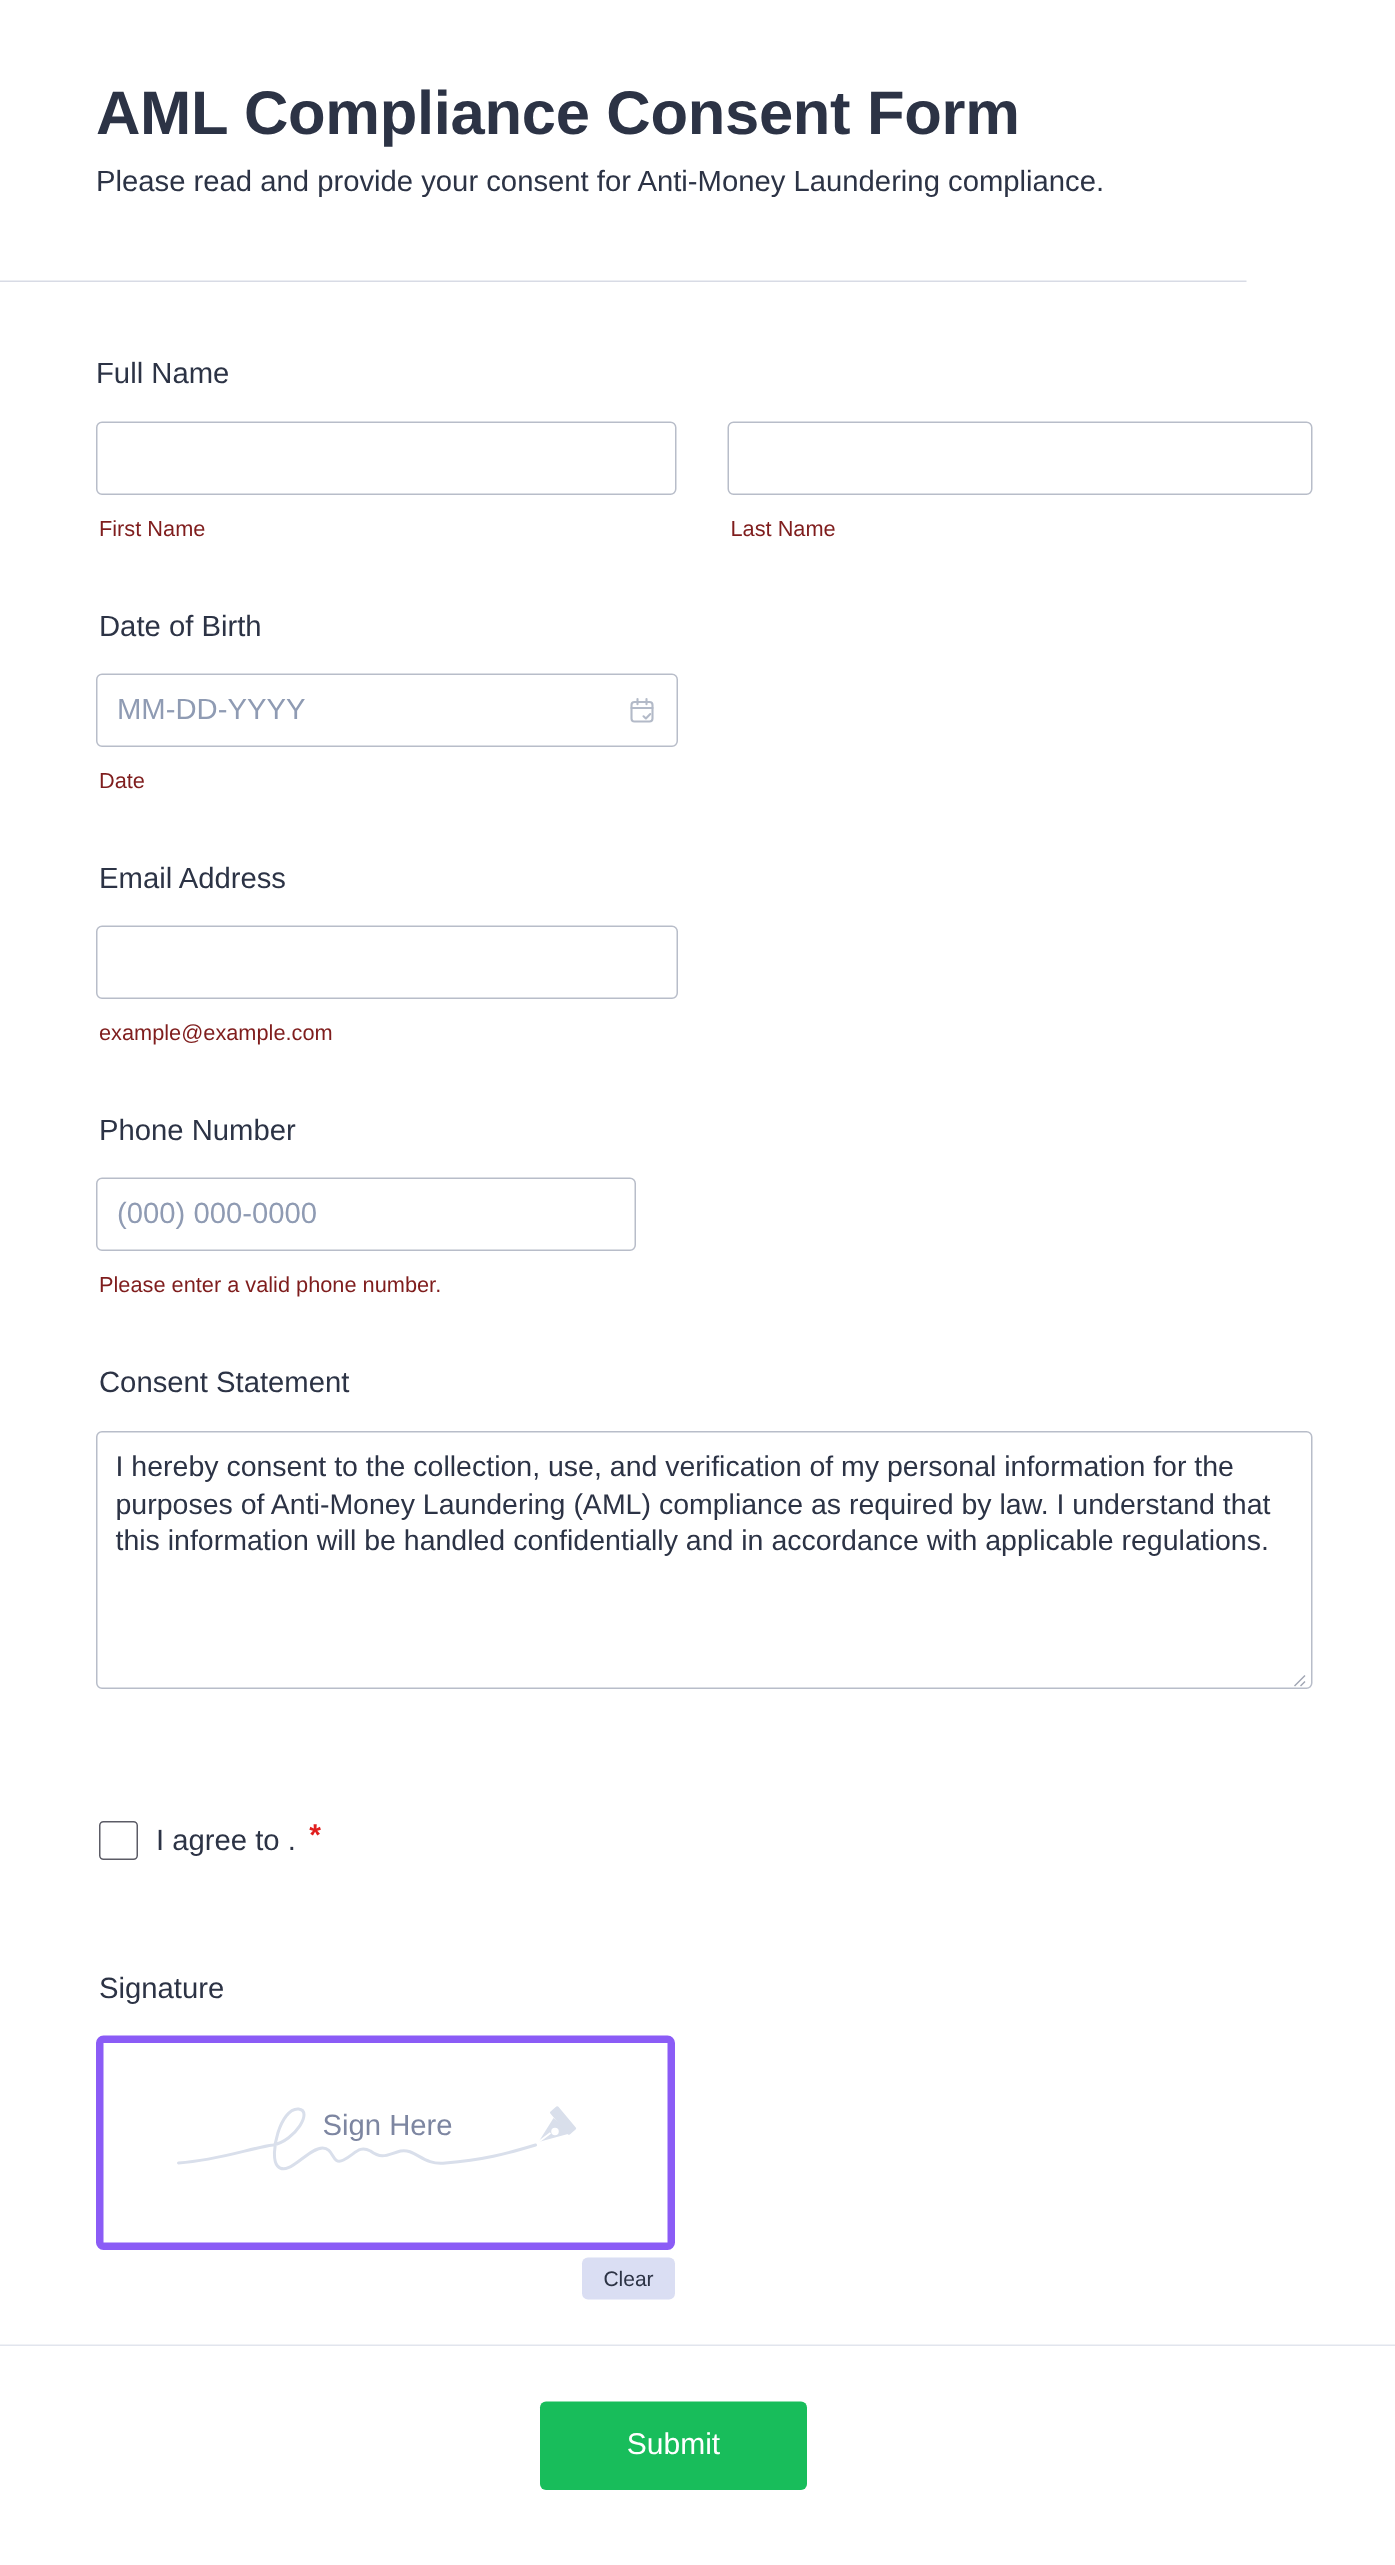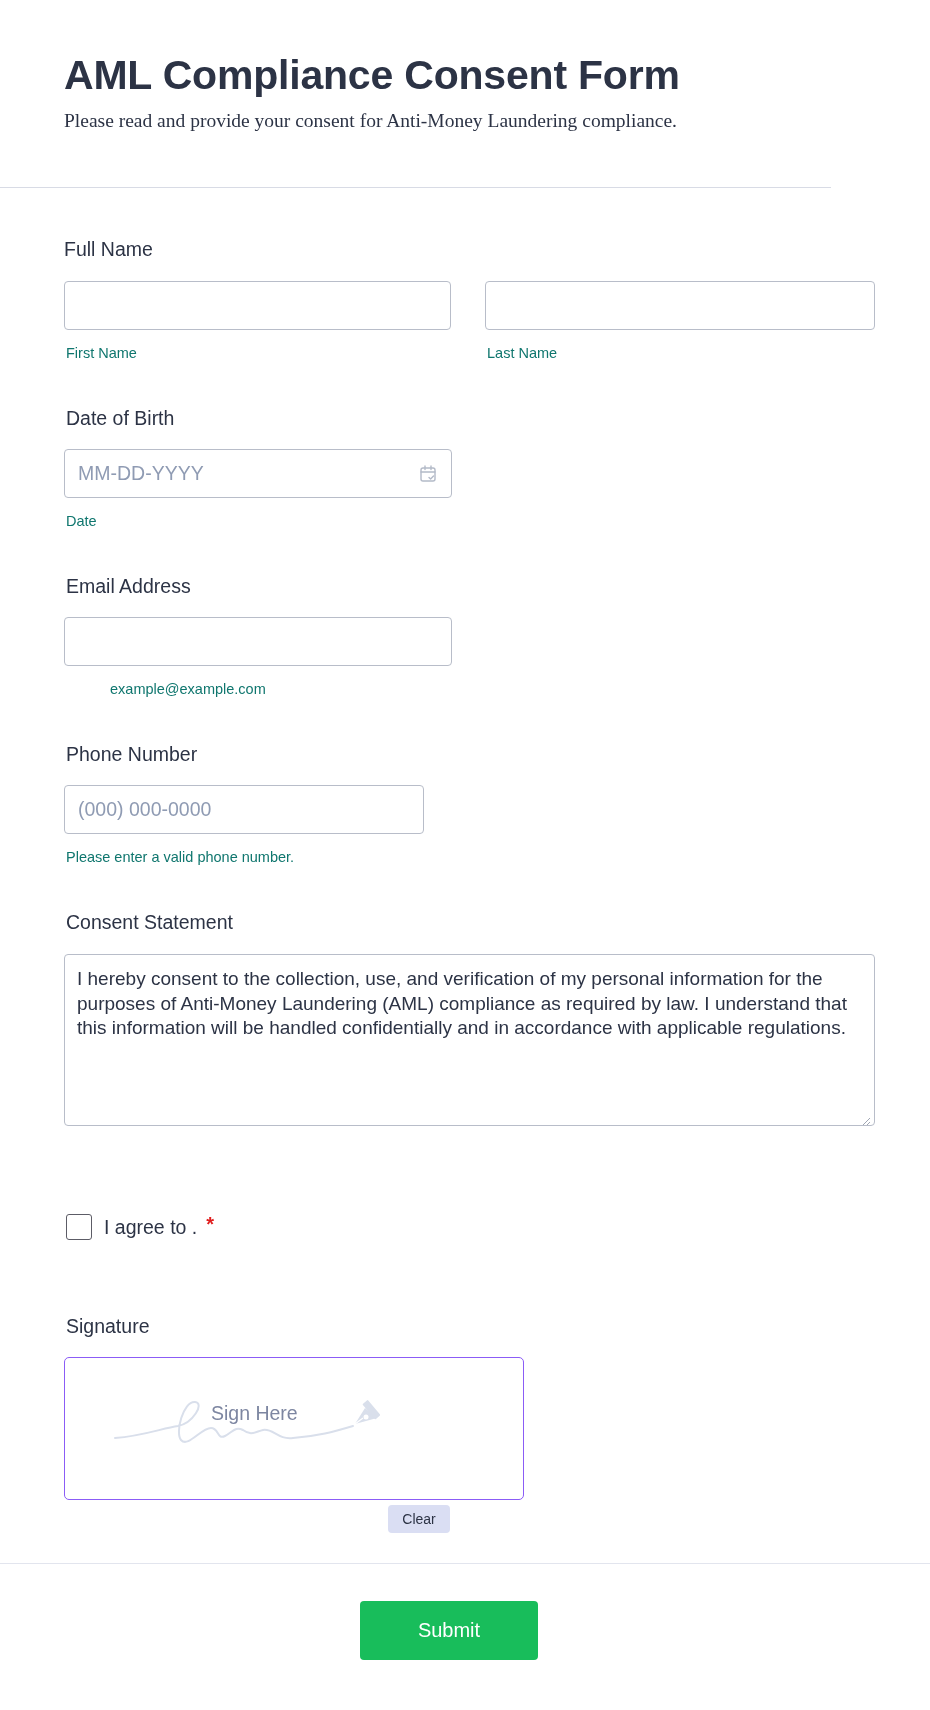--- a/index.html
+++ b/index.html
@@ -1,41 +1,41 @@
 <!DOCTYPE html>
 <html><head>
 <meta charset="utf-8">
 <style>
   * { box-sizing: border-box; margin: 0; padding: 0; }
   html, body { width: 930px; height: 1710px; background: #ffffff; overflow: hidden; }
   body { font-family: "Liberation Sans", "DejaVu Sans", sans-serif; color: #2c3345; position: relative; }
 
   .header { position: absolute; left: 0; top: 0; width: 831px; height: 188px; border-bottom: 1px solid #d8dbe5; }
   .title { position: absolute; left: 64px; top: 52px; font-size: 41px; font-weight: bold; color: #2c3345; letter-spacing: -0.2px; white-space: nowrap; }
-  .subtitle { position: absolute; left: 64px; top: 110px; font-size: 19.5px; color: #2c3345; white-space: nowrap; font-family: Liberation Serif, serif; }
+  .subtitle { position: absolute; left: 64px; top: 110px; font-size: 19.5px; color: #2c3345; white-space: nowrap; }
 
   .label { position: absolute; font-size: 19.5px; color: #2c3345; white-space: nowrap; }
-  .sublabel { position: absolute; font-size: 14.5px; color: #0f766e; white-space: nowrap; }
+  .sublabel { position: absolute; font-size: 14.5px; color: #7f1d1d; white-space: nowrap; }
 
   .input { position: absolute; height: 49px; border: 1px solid #b8bdc9; border-radius: 4px; background: #fff; }
   .placeholder { position: absolute; left: 13px; top: 12px; font-size: 19.5px; color: #8f9bb3; white-space: nowrap; }
 
   .cal-icon { position: absolute; right: 13px; top: 14px; width: 20px; height: 20px; }
 
   .textarea { position: absolute; left: 64px; top: 954px; width: 811px; height: 172px; border: 1px solid #b8bdc9; border-radius: 4px; background: #fff; padding: 12px 12px; }
   .textarea-text { font-size: 19px; line-height: 24.5px; color: #2c3345; }
   .resize-grip { position: absolute; right: 3px; bottom: 3px; width: 10px; height: 10px; }
 
   .checkbox-row { position: absolute; left: 66px; top: 1212px; height: 30px; display: flex; align-items: center; white-space: nowrap; }
   .checkbox { width: 26px; height: 26px; border: 1.5px solid #5c5c66; border-radius: 3px; background: #fff; margin-right: 12px; }
   .cb-text { font-size: 19.5px; color: #2c3345; }
   .cb-link { font-size: 19.5px; color: #1a0dcc; text-decoration: underline; }
   .required { color: #e01e1e; font-size: 20px; margin-left: 9px; position: relative; top: -3px; font-weight: bold; }
 
-  .sig-box { position: absolute; left: 64px; top: 1357px; width: 460px; height: 143px; border: 1px solid #8b5cf6; border-radius: 5px; background: #fff; }
+  .sig-box { position: absolute; left: 64px; top: 1357px; width: 386px; height: 143px; border: 5px solid #8b5cf6; border-radius: 5px; background: #fff; }
   .sig-text { position: absolute; left: 146px; top: 44px; font-size: 19.5px; color: #7d86a1; white-space: nowrap; }
   .sig-art { position: absolute; left: 48px; top: 40px; width: 290px; height: 60px; }
   .clear-btn { position: absolute; left: 388px; top: 1505px; width: 62px; height: 28px; background: #dadef3; border-radius: 4px; border: none; font-size: 14px; color: #2c3345; font-family: "Liberation Sans", sans-serif; display: flex; align-items: center; justify-content: center; }
 
   .footer-divider { position: absolute; left: 0; top: 1563px; width: 930px; height: 1px; background: #e2e5ee; }
   .submit-btn { position: absolute; left: 360px; top: 1601px; width: 178px; height: 59px; background: #18bd5b; border-radius: 4px; border: none; color: #ffffff; font-size: 20px; font-family: "Liberation Sans", sans-serif; display: flex; align-items: center; justify-content: center; }
 </style>
 </head>
 <body>
 
@@ -60,21 +60,21 @@
       <line x1="7" y1="2" x2="7" y2="5.5"></line>
       <line x1="13" y1="2" x2="13" y2="5.5"></line>
       <polyline points="11,13.5 12.6,15 15.5,12"></polyline>
     </svg>
   </span>
 </div>
 <div class="sublabel" style="left:66px; top:513px;">Date</div>
 
 <div class="label" style="left:66px; top:575px;">Email Address</div>
 <div class="input" style="left:64px; top:617px; width:388px;"></div>
-<div class="sublabel" style="left:66px; top:681px;margin-left:44px;">example@example.com</div>
+<div class="sublabel" style="left:66px; top:681px;">example@example.com</div>
 
 <div class="label" style="left:66px; top:743px;">Phone Number</div>
 <div class="input" style="left:64px; top:785px; width:360px;">
   <span class="placeholder">(000) 000-0000</span>
 </div>
 <div class="sublabel" style="left:66px; top:849px;">Please enter a valid phone number.</div>
 
 <div class="label" style="left:66px; top:911px;">Consent Statement</div>
 <div class="textarea">
   <div class="textarea-text">I hereby consent to the collection, use, and verification of my personal information for the purposes of Anti-Money Laundering (AML) compliance as required by law. I understand that this information will be handled confidentially and in accordance with applicable regulations.</div>

